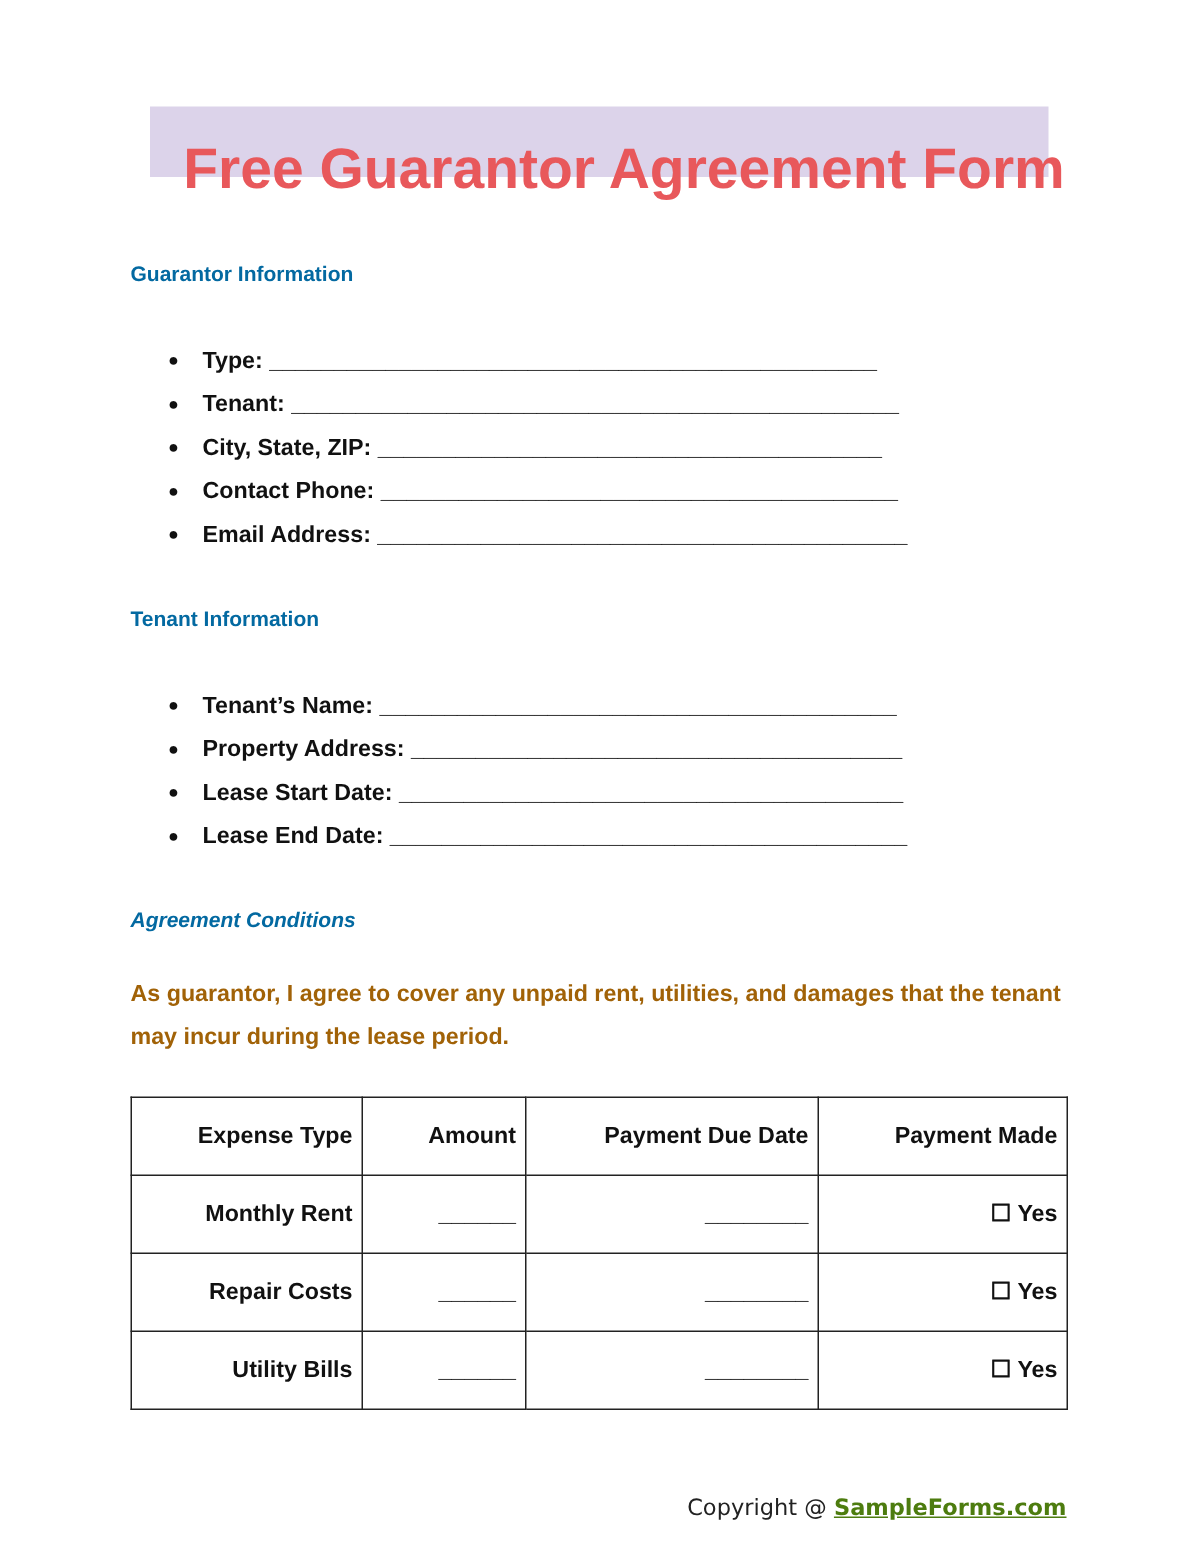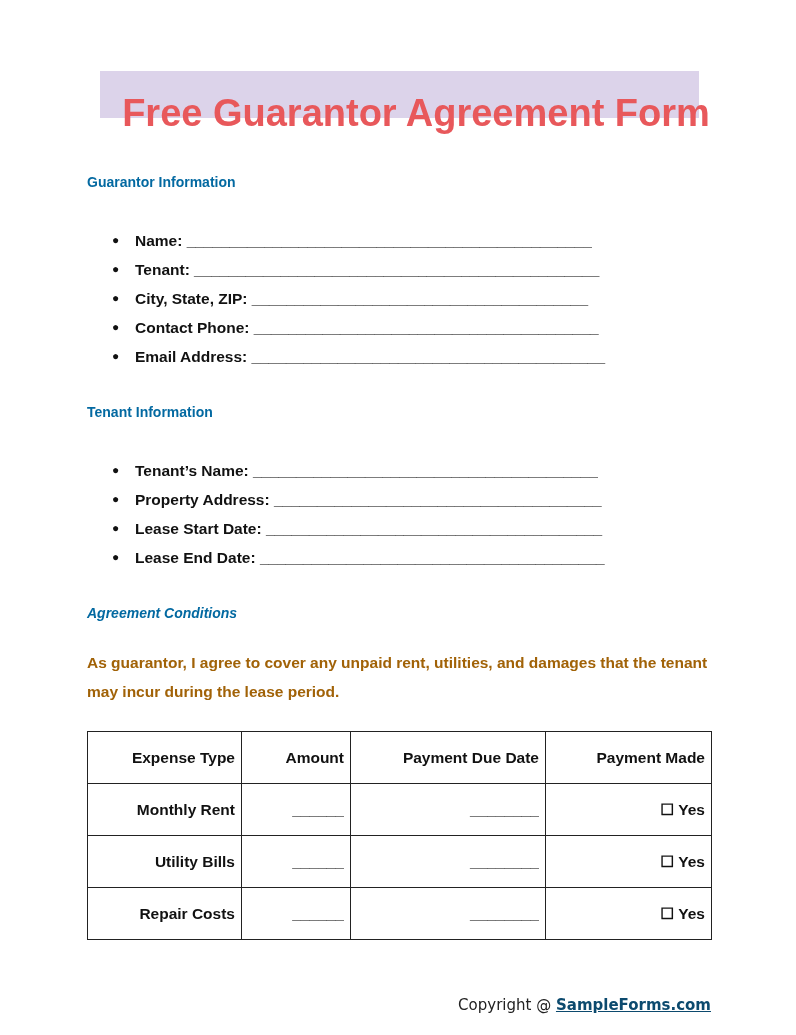--- a/index.html
+++ b/index.html
@@ -45,31 +45,31 @@
     font-weight: bold; font-size: 15.5px; color: #111;
   }
   table.expenses th { font-weight: bold; }
   .col1 { width: 141px; }
   .col2 { width: 96px; }
   .col3 { width: 182px; margin-left: 40px; }
   .footer {
     position: absolute; right: 85px; top: 996px; font-size: 15px; color: #222;
     font-family: "DejaVu Sans", sans-serif;
   }
-  .footer .brand { color: #0c4a6e; font-weight: bold; text-decoration: underline; }
+  .footer .brand { color: #4d7c0f; font-weight: bold; text-decoration: underline; }
 </style>
 </head>
 <body>
 
 <div class="title-wrap"></div>
 <h1 class="title">Free Guarantor Agreement Form</h1>
 
 <h2 class="section-heading" style="top:174px;">Guarantor Information</h2>
 <ul class="fields" style="top:226px;">
-  <li><span class="bullet">●</span><span>Name: _______________________________________________</span></li>
+  <li><span class="bullet">●</span><span>Type: _______________________________________________</span></li>
   <li><span class="bullet">●</span><span>Tenant: _______________________________________________</span></li>
   <li><span class="bullet">●</span><span>City, State, ZIP: _______________________________________</span></li>
   <li><span class="bullet">●</span><span>Contact Phone: ________________________________________</span></li>
   <li><span class="bullet">●</span><span>Email Address: _________________________________________</span></li>
 </ul>
 
 <h2 class="section-heading" style="top:404px;">Tenant Information</h2>
 <ul class="fields" style="top:456px;">
   <li><span class="bullet">●</span><span>Tenant’s Name: ________________________________________</span></li>
   <li><span class="bullet">●</span><span>Property Address: ______________________________________</span></li>
@@ -90,27 +90,27 @@
     </tr>
   </thead>
   <tbody>
     <tr>
       <td>Monthly Rent</td>
       <td>______</td>
       <td>________</td>
       <td>☐ Yes</td>
     </tr>
     <tr>
-      <td>Utility Bills</td>
+      <td>Repair Costs</td>
       <td>______</td>
       <td>________</td>
       <td>☐ Yes</td>
     </tr>
     <tr>
-      <td>Repair Costs</td>
+      <td>Utility Bills</td>
       <td>______</td>
       <td>________</td>
       <td>☐ Yes</td>
     </tr>
   </tbody>
 </table>
 
 <div class="footer">
   <span>Copyright @ </span><span class="brand">SampleForms.com</span>
 </div>

